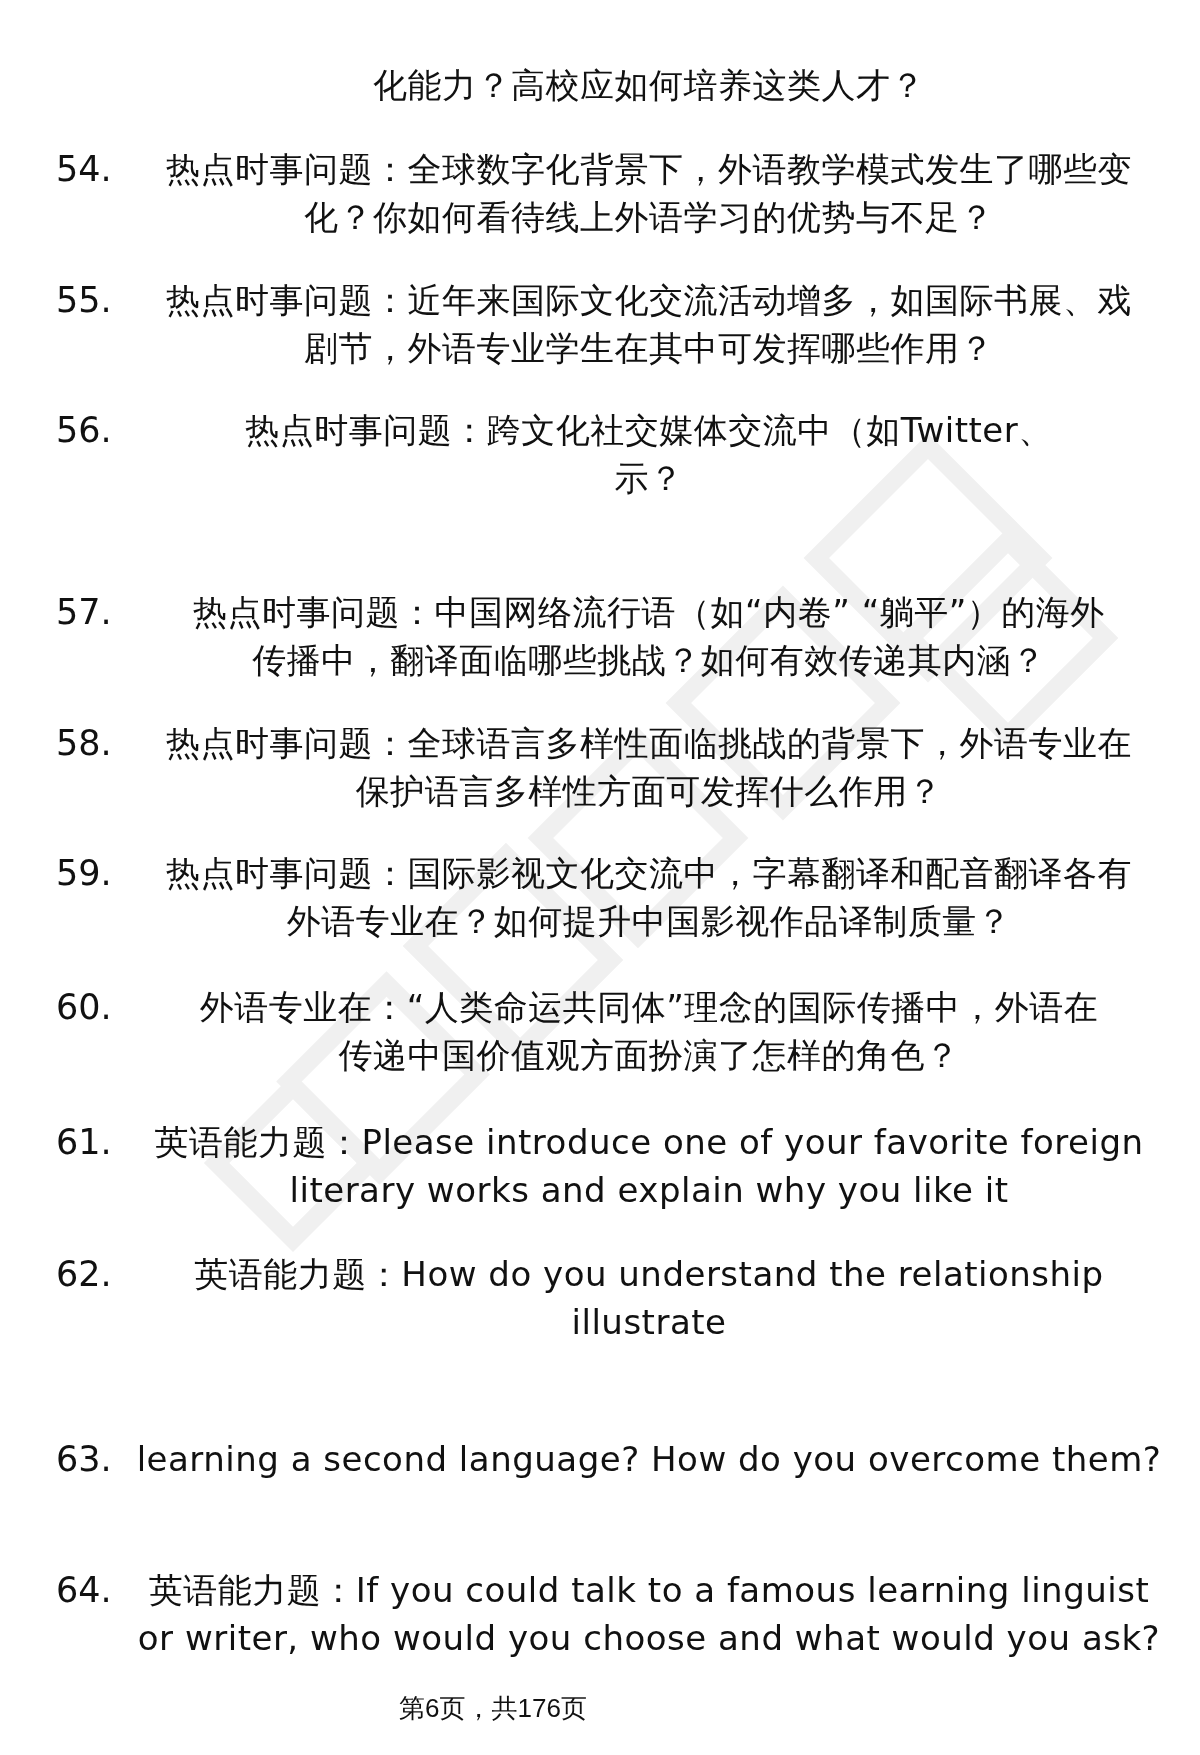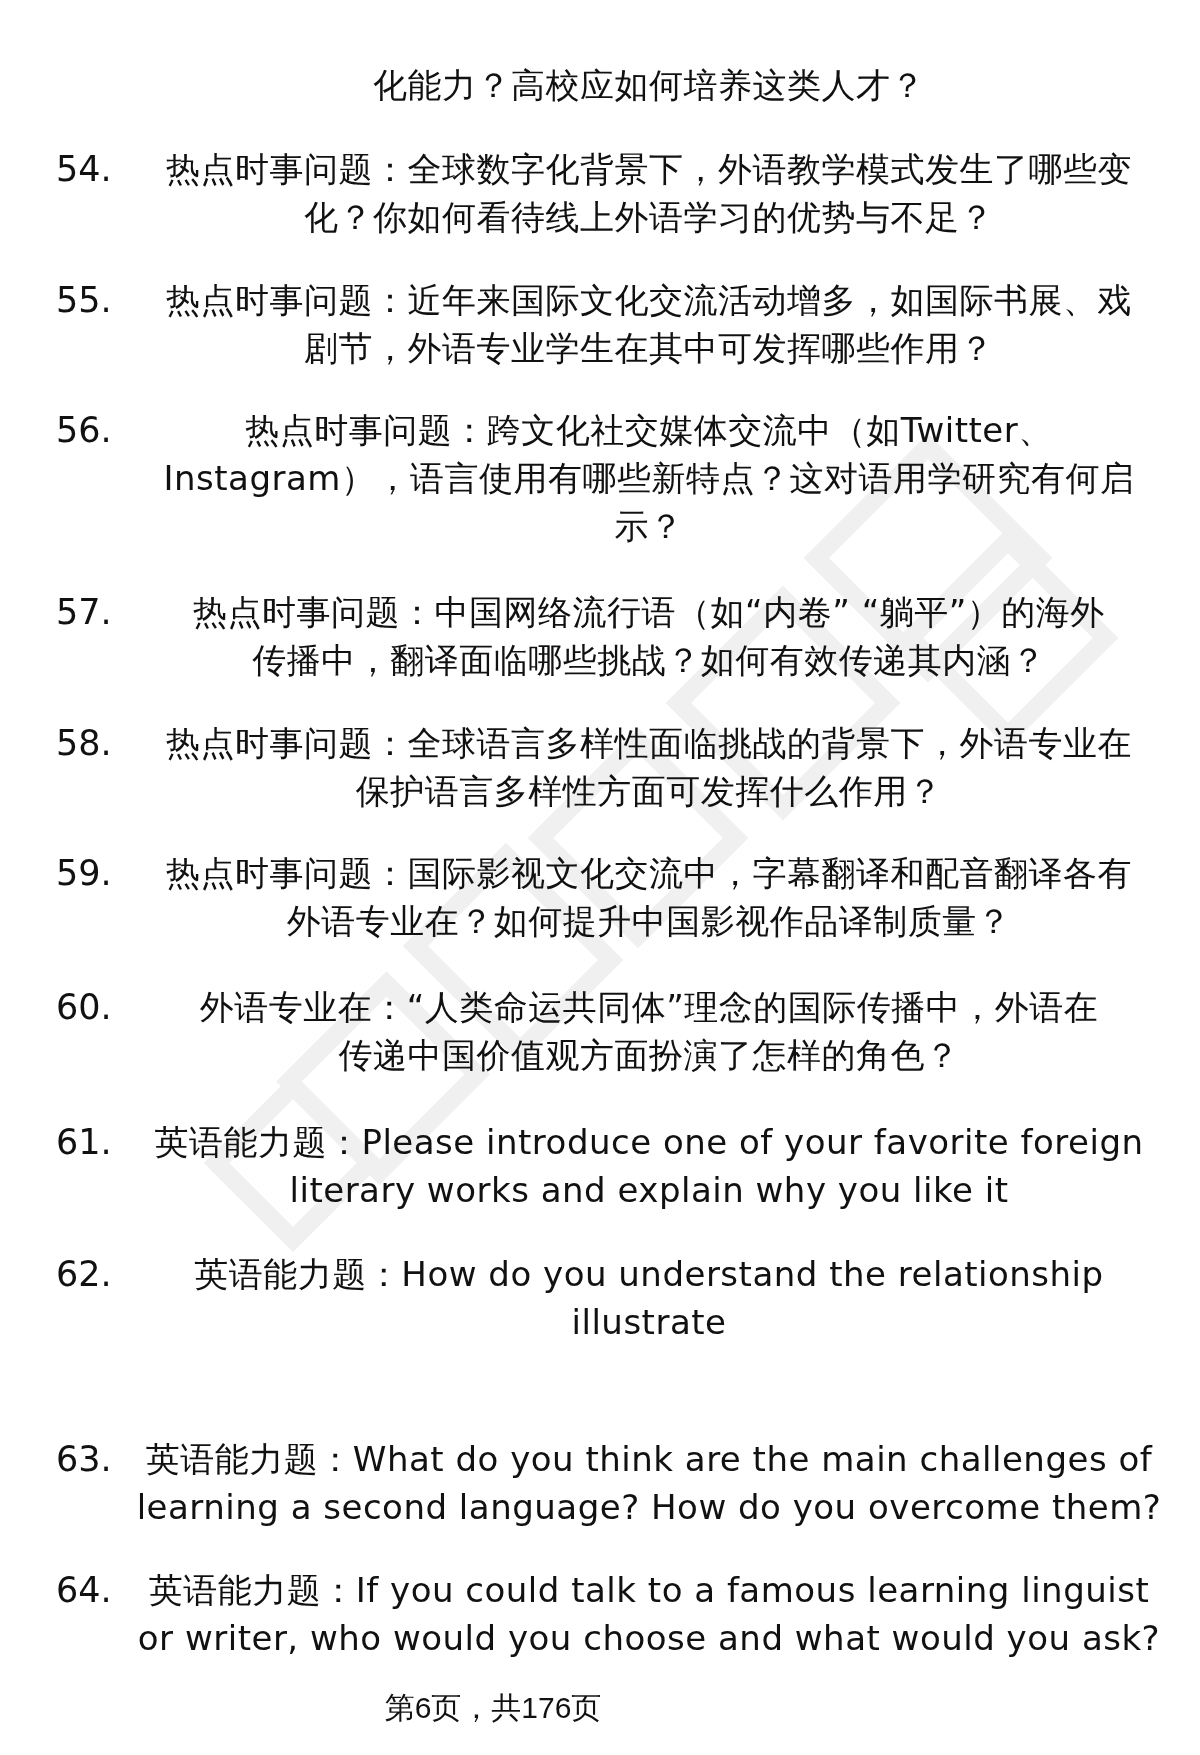--- a/index.html
+++ b/index.html
@@ -63,21 +63,21 @@
     white-space: nowrap;
     letter-spacing: 0.5px;
   }
   .footer {
     position: absolute;
     left: 0;
     width: 986px;
     top: 1688px;
     text-align: center;
     font-family: "Liberation Sans", sans-serif;
-    font-size: 30px;
+    font-size: 26px;
     line-height: 40px;
     z-index: 1;
   }
 </style>
 </head>
 <body>
 
 <div class="page">
 
   <div class="wm-shape" style="left:840px;top:470px;width:140px;height:140px;"></div>
@@ -109,21 +109,20 @@
       <div class="lines">
         <span class="line">热点时事问题：近年来国际文化交流活动增多，如国际书展、戏</span>
         <span class="line">剧节，外语专业学生在其中可发挥哪些作用？</span>
       </div>
     </div>
 
     <div class="item" style="top:406px;">
       <span class="num">56.</span>
       <div class="lines">
         <span class="line">热点时事问题：跨文化社交媒体交流中（如Twitter、</span>
-        <span class="line">Instagram），语言使用有哪些新特点？这对语用学研究有何启</span>
         <span class="line">示？</span>
       </div>
     </div>
 
     <div class="item" style="top:588px;">
       <span class="num">57.</span>
       <div class="lines">
         <span class="line">热点时事问题：中国网络流行语（如“内卷” “躺平”）的海外</span>
         <span class="line">传播中，翻译面临哪些挑战？如何有效传递其内涵？</span>
       </div>
@@ -165,21 +164,20 @@
       <span class="num">62.</span>
       <div class="lines">
         <span class="line">英语能力题：How do you understand the relationship</span>
         <span class="line">illustrate</span>
       </div>
     </div>
 
     <div class="item" style="top:1435px;">
       <span class="num">63.</span>
       <div class="lines">
-        <span class="line">英语能力题：What do you think are the main challenges of</span>
         <span class="line">learning a second language? How do you overcome them?</span>
       </div>
     </div>
 
     <div class="item" style="top:1566px;">
       <span class="num">64.</span>
       <div class="lines">
         <span class="line">英语能力题：If you could talk to a famous learning linguist</span>
         <span class="line">or writer, who would you choose and what would you ask?</span>
       </div>

